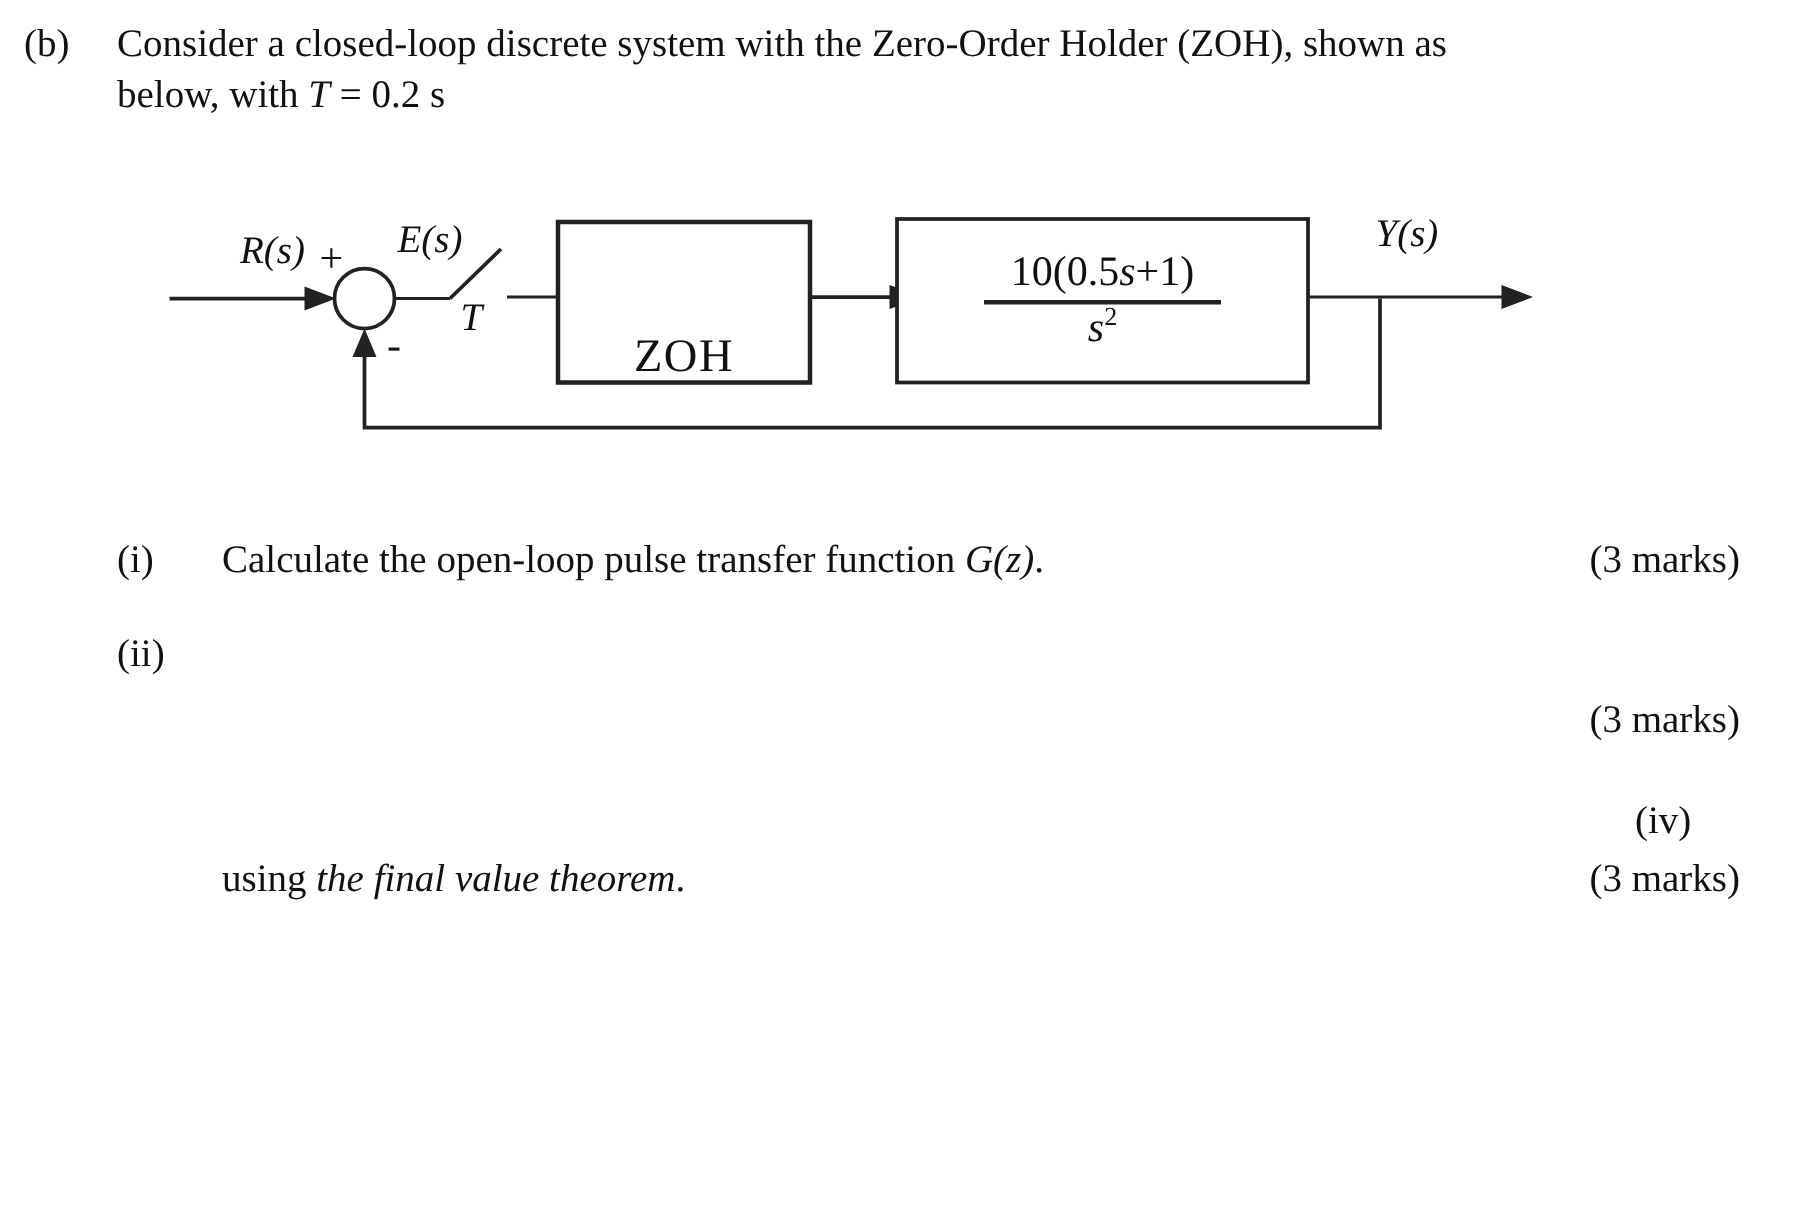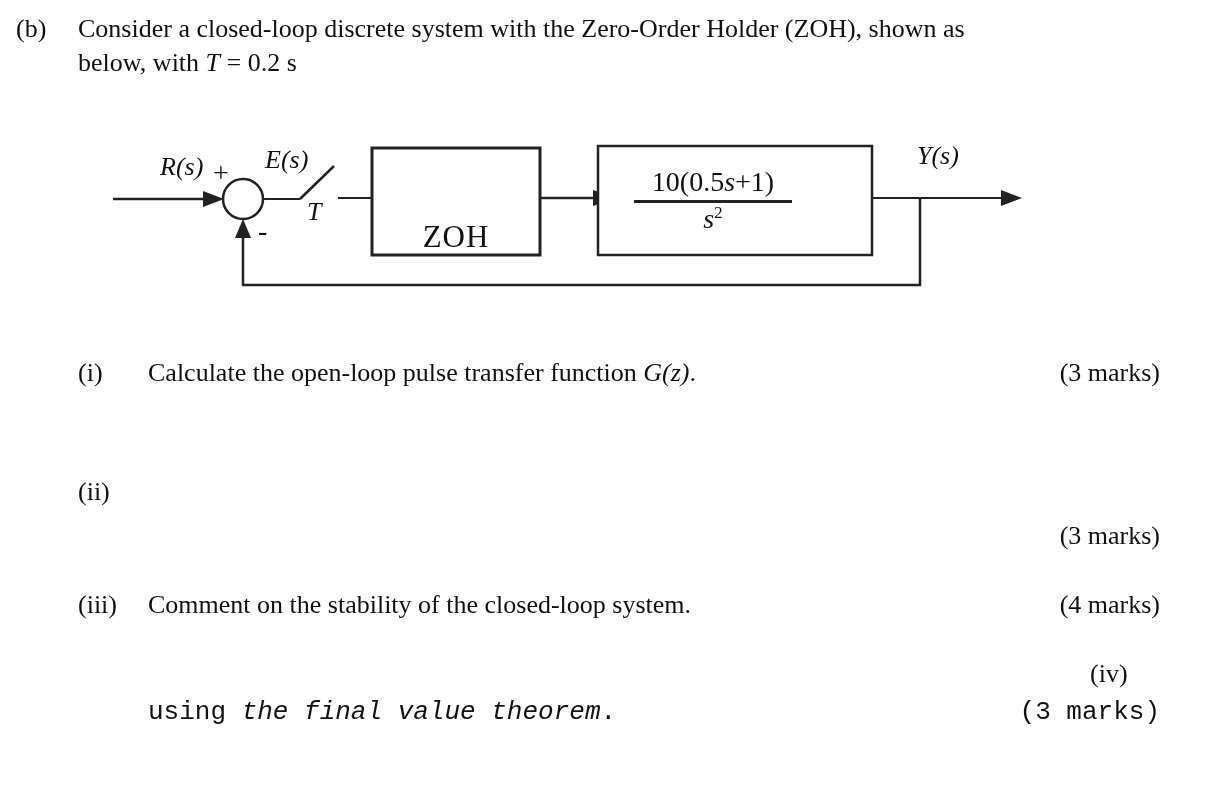--- a/index.html
+++ b/index.html
@@ -34,41 +34,41 @@
     font-style: italic;
     white-space: nowrap;
   }
   .dsign { position: absolute; font-size: 28px; font-style: normal; }
   .zoh-box {
     position: absolute; left: 356px; top: 15px; width: 168px; height: 107px;
     display: flex; align-items: flex-end; justify-content: center;
     font-size: 31px; letter-spacing: 1px;
   }
   .plant-box {
-    position: absolute; left: 560px; top: 13px; width: 274px; height: 109px;
+    position: absolute; left: 582px; top: 13px; width: 274px; height: 109px;
     display: flex; flex-direction: column; align-items: center; justify-content: center;
     font-size: 28px;
   }
   .plant-num { line-height: 1.05; }
   .plant-bar { width: 158px; height: 3px; background: #222; margin: 4px 0 2px 0; }
   .plant-den { line-height: 1.0; }
   sup.exp { font-size: 0.62em; vertical-align: super; line-height: 0; }
   
   .q { display: flex; align-items: baseline; padding-left: 62px; font-size: 26px; line-height: 1.35; }
   .q-label { width: 70px; flex: none; }
   .q-text { flex: none; max-width: 860px; }
   .q-marks { margin-left: auto; white-space: nowrap; }
   .marks-line { text-align: right; font-size: 26px; }
   .m { font-style: italic; }
   .q1 { margin-top: 52px; }
-  .q2 { margin-top: 84px; }
+  .q2 { margin-top: 28px; }
   .q2-marks { margin-top: 12px; }
   .q3 { margin-top: 36px; }
   .q4 { margin-top: 34px; align-items: flex-end; flex-direction: column; }
-  .q4-line2 { margin-top: 4px; font-family: Liberation Mono, monospace; }
+  .q4-line2 { margin-top: 4px; }
   .frac {
     display: inline-flex; flex-direction: column; align-items: center;
     vertical-align: middle; font-size: 21px; line-height: 1.1;
     margin: 0 2px; font-style: italic;
   }
   .frac .fnum { padding: 0 4px; font-style: normal; }
   .frac .fden { border-top: 2px solid #111; padding: 0 4px; font-style: normal; }
 </style>
 </head>
 <body>
@@ -134,25 +134,20 @@
     <span class="q-marks">(3 marks)</span>
   </div>
 
   <div class="q q2">
     <span class="q-label">(ii)</span>
   </div>
   <div class="marks-line q2-marks">
     <span>(3 marks)</span>
   </div>
 
-  <div class="q q3">
-    <span class="q-label">(iii)</span>
-    <span class="q-text">Comment on the stability of the closed-loop system.</span>
-    <span class="q-marks">(4 marks)</span>
-  </div>
 
   <div class="q q4">
     <span class="q-label">(iv)</span>
   </div>
 
   <div class="q q4-line2">
     <span class="q-label"></span>
     <span class="q-text"><span>using </span><i>the final value theorem</i><span>.</span></span>
     <span class="q-marks">(3 marks)</span>
   </div>

